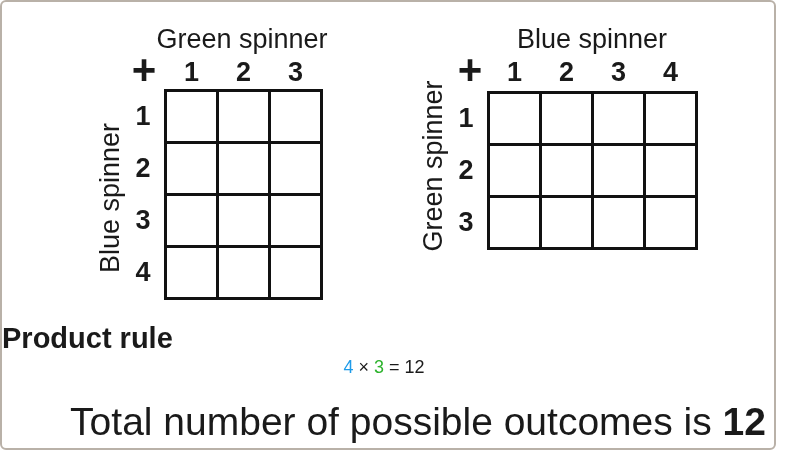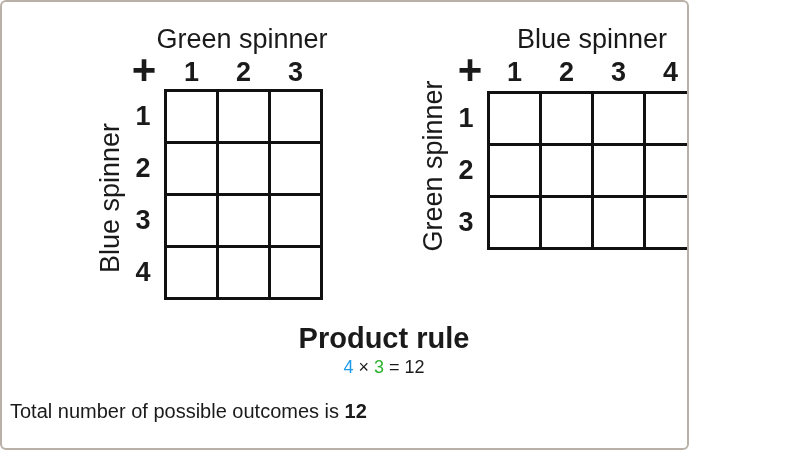--- a/index.html
+++ b/index.html
@@ -1,18 +1,18 @@
 <!DOCTYPE html>
 <html style="--blue: #1e9be9; --green: #2db32d; --text: #1a1a1a; --frame_border: #b9b1a8;"><head>
 <meta charset="utf-8">
 <style>
   html,body { margin:0; padding:0; background:#fff; }
   .frame {
     position:relative;
-    width:689px; height:450px;
+    width:776px; height:450px;
     box-sizing:border-box;
     background:#ffffff;
     border:2px solid var(--frame_border, #b9b1a8);
     border-radius:6px;
     overflow:hidden;
     font-family:"Liberation Sans", sans-serif;
     color:var(--text, #1a1a1a);
   }
   .abs { position:absolute; }
   .table-title {
@@ -31,33 +31,33 @@
     font-size:27px; font-weight:700;
   }
   .grid { display:grid; gap:3px; padding:3px; background:#111; }
   .cell { background:#ffffff; }
   .vlabel {
     font-size:27px; white-space:nowrap;
     transform:translate(-50%,-50%) rotate(-90deg);
   }
   .rule-heading {
     width:764px; top:320px; left:0;
-    text-align:center; font-size:29px; font-weight:700;
+    font-size:29px; font-weight:700;
   }
   .equations {
     width:764px; top:355px; left:0;
     display:flex; justify-content:center; gap:100px;
     font-size:18px;
   }
   .eq { white-space:pre; }
   .blue  { color:var(--blue, #1e9be9); }
   .green { color:var(--green, #2db32d); }
   .total-line {
-    width:764px; top:398px; left:8px;
-    text-align:left; font-size:20px; white-space:pre;
+    width:764px; top:398px; left:0;
+    text-align:right; font-size:39px; white-space:pre;
   }
   .total-value { font-weight:700; }
 
   
   #left-title   { left:120px; top:24px; width:240px; }
   #left-plus    { left:142px; top:68px; }
   #left-cols    { left:162px; top:52px; grid-template-columns:repeat(3,49px); height:36px; }
   #left-grid    { left:162px; top:87px; grid-template-columns:repeat(3,49px); grid-auto-rows:49px; }
   #left-rows    { left:124px; top:87px; width:34px; grid-template-rows:repeat(4,49px); }
   #left-vlabel  { left:108px; top:196px; }

